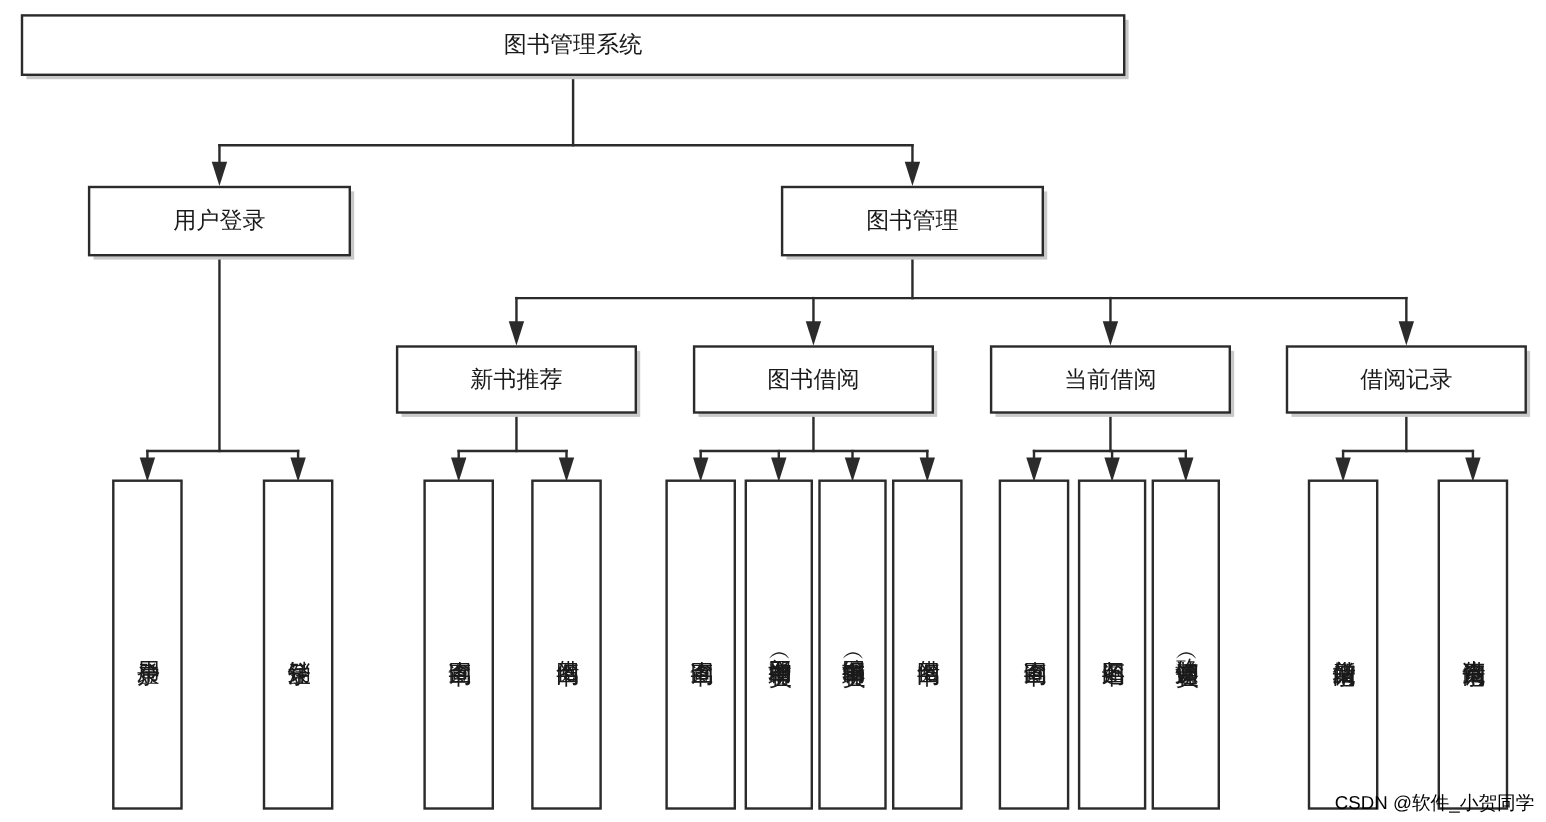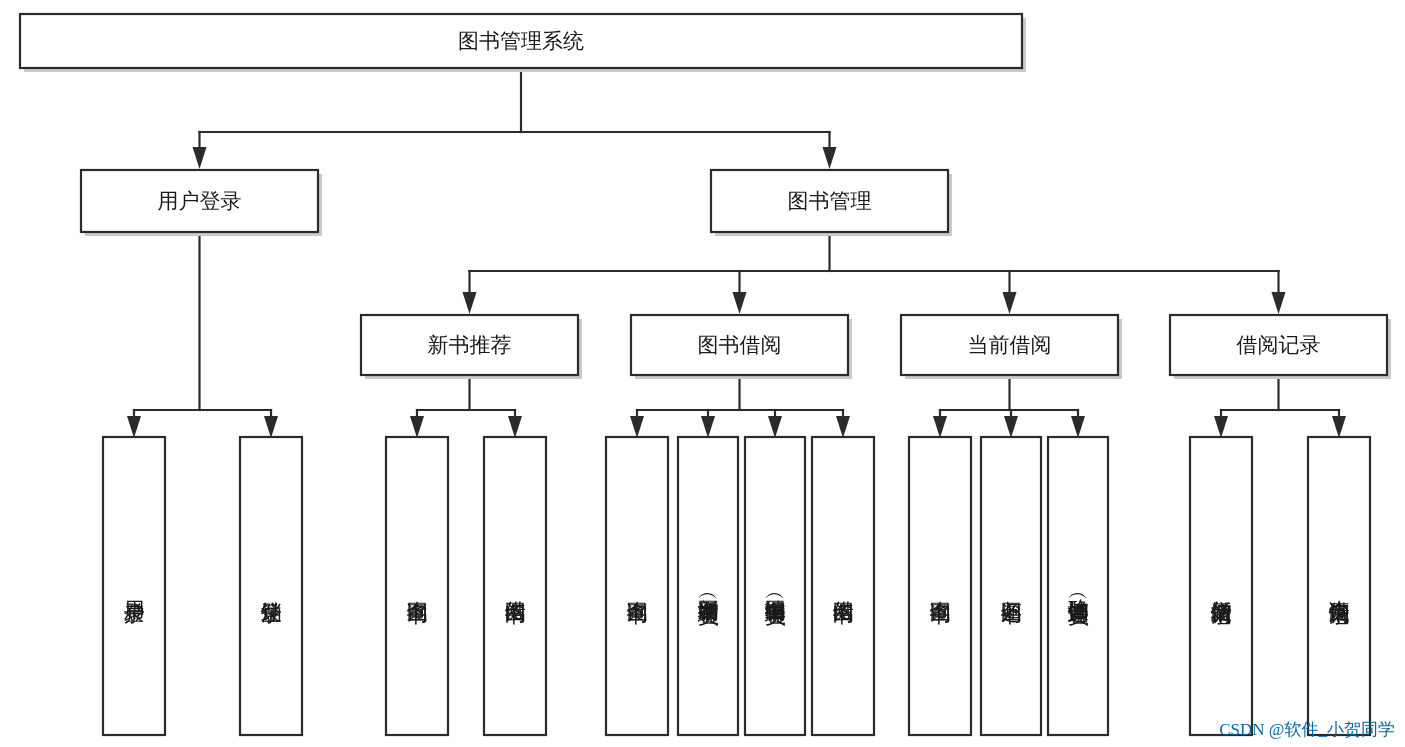--- a/index.html
+++ b/index.html
@@ -64,23 +64,23 @@
     align-items: center;
     justify-content: center;
     letter-spacing: 1px;
     white-space: nowrap;
     pointer-events: none;
   }
   .watermark {
     position: absolute;
     right: 10px;
     bottom: 6px;
-    font-family: Liberation Serif, serif;
+    font-family: Liberation Sans, sans-serif;
     font-size: 17px;
-    color: #0369a1;
+    color: #000000;
     white-space: nowrap;
   }
 </style>
 </head>
 <body>
 
 <div id="diagram-root">
 
   <svg class="diagram" viewBox="0 0 1405 747">
     <g id="edges">

